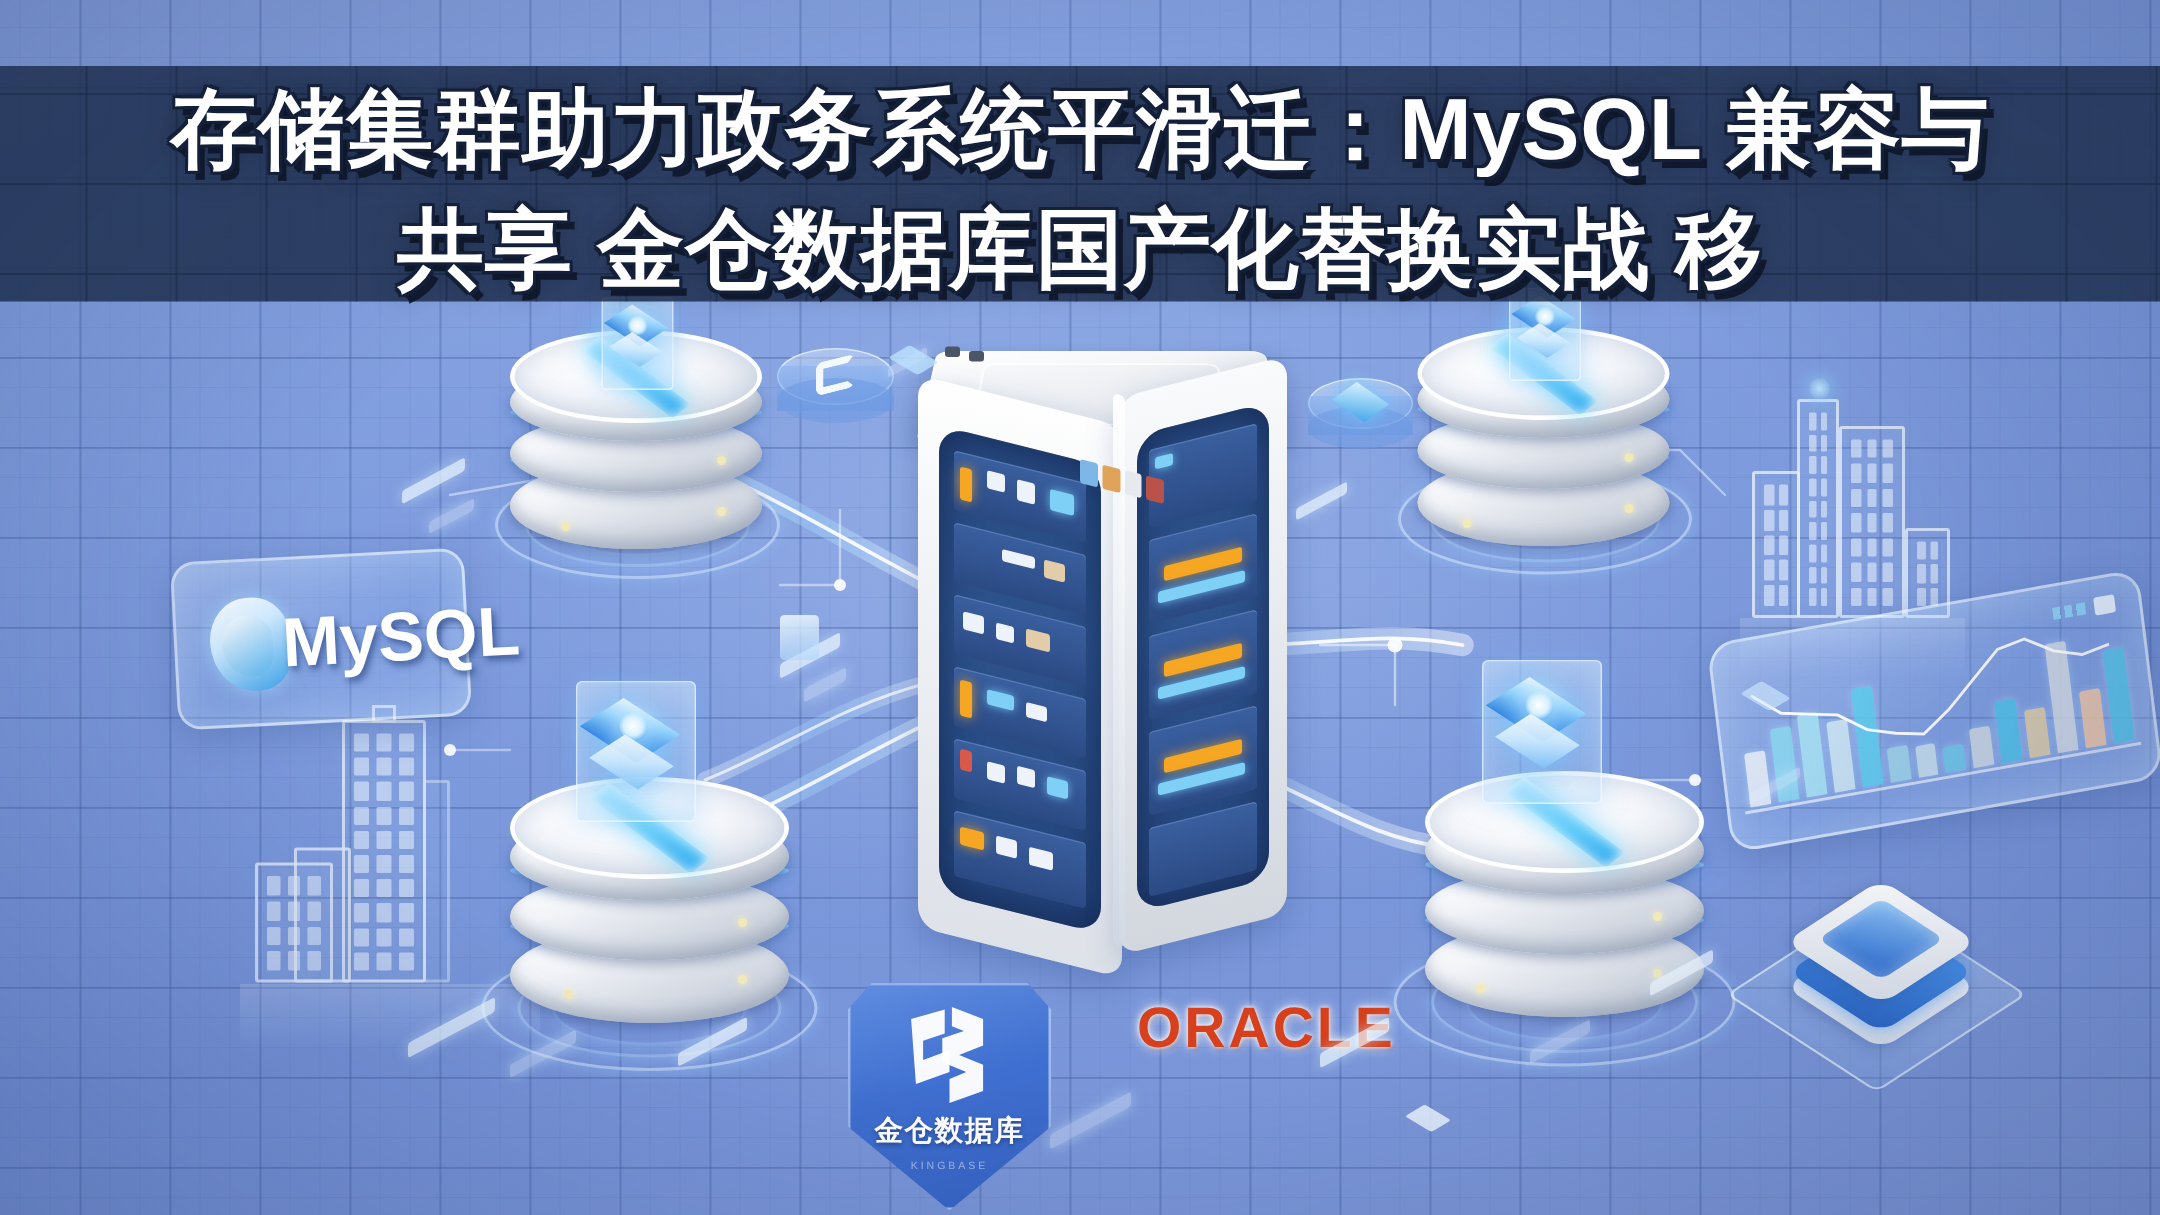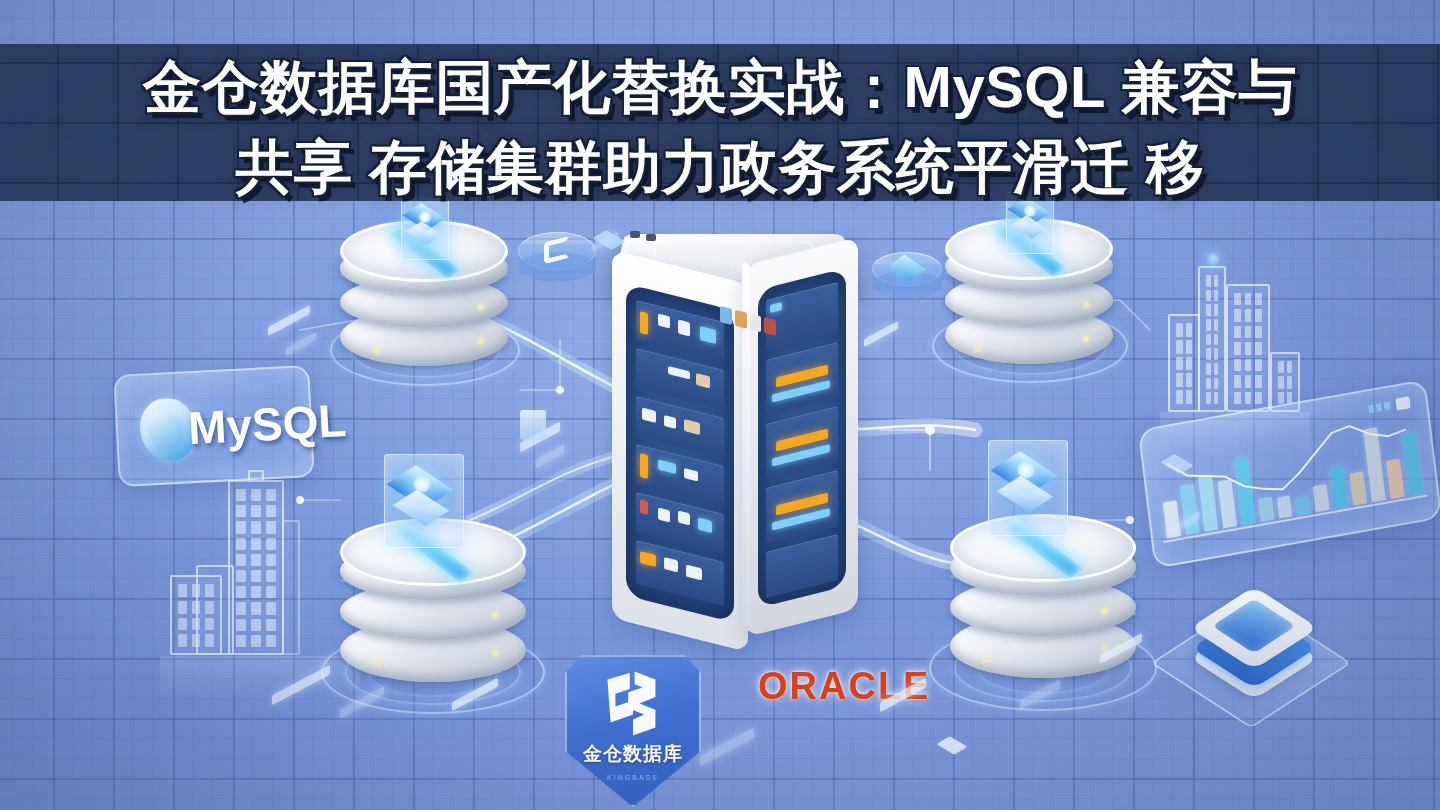--- a/index.html
+++ b/index.html
@@ -714,17 +714,17 @@
   <div style="position:absolute;left:942px;top:738px;width:20px;height:15px;background:rgba(235,245,255,.85);transform:rotate(45deg) skew(-14deg,-14deg);border-radius:2px;"></div>
   <div style="position:absolute;left:1166px;top:456px;width:22px;height:16px;background:rgba(210,235,255,.6);transform:rotate(45deg) skew(-14deg,-14deg);border-radius:2px;"></div>
   <div style="position:absolute;left:520px;top:410px;width:26px;height:30px;background:linear-gradient(170deg,rgba(240,250,255,.85),rgba(170,212,250,.6));border-radius:3px;"></div>
 
   <div class="bg-vignette"></div>
 
   <div class="title-band">
     <div class="band-grid"></div>
   </div>
   <div class="title-wrap">
-    <div class="title-line l1">金仓数据库国产化替换实战：MySQL 兼容与</div>
-    <div class="title-line l2">共享 存储集群助力政务系统平滑迁 移</div>
+    <div class="title-line l1">存储集群助力政务系统平滑迁：MySQL 兼容与</div>
+    <div class="title-line l2">共享 金仓数据库国产化替换实战 移</div>
   </div>
 
 </div>
 
 </body></html>

